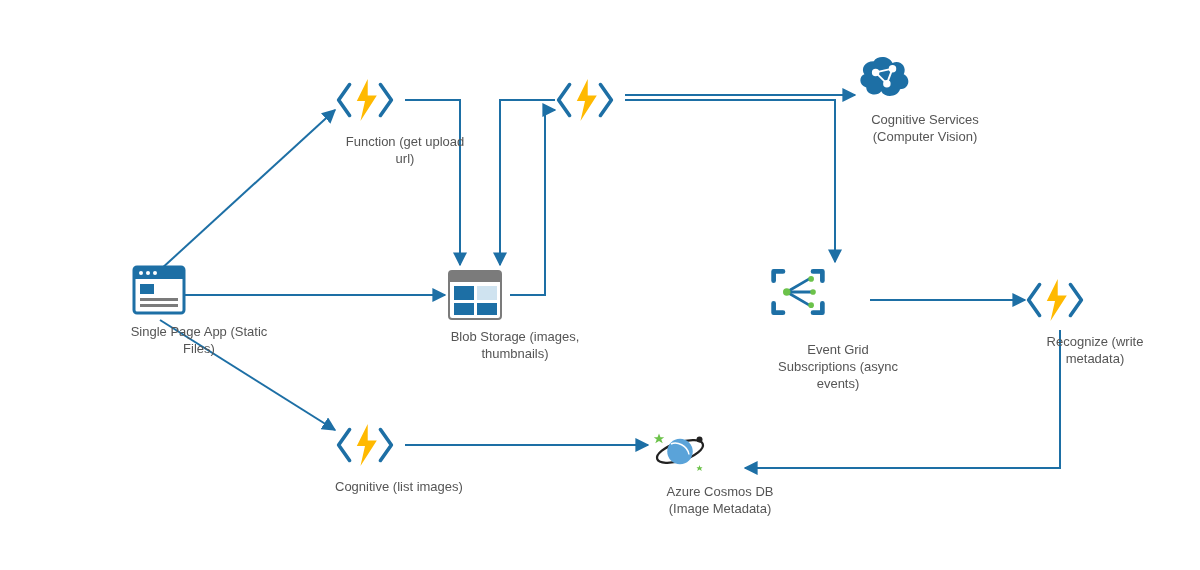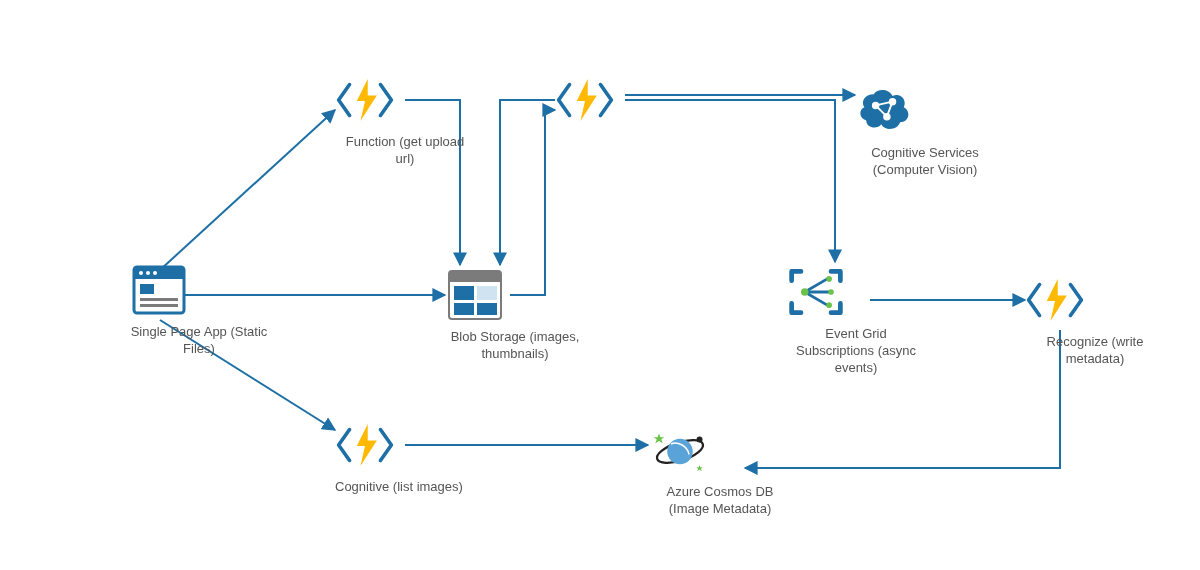--- a/index.html
+++ b/index.html
@@ -100,21 +100,21 @@
 <div class="node" style="left:555px; top:70px;">
   <div class="icon-box">
     <svg width="66" height="54" viewBox="0 0 66 54">
       <polyline points="16,10 4,27 16,44" fill="none" stroke="#1d6fa5" stroke-width="4" stroke-linejoin="round" stroke-linecap="round"></polyline>
       <polyline points="50,10 62,27 50,44" fill="none" stroke="#1d6fa5" stroke-width="4" stroke-linejoin="round" stroke-linecap="round"></polyline>
       <polygon points="36,4 24,28 33,28 28,50 46,22 36,22" fill="#ffb900"></polygon>
     </svg>
   </div>
 </div>
 
-<div class="node" style="left:855px; top:81px;">
+<div class="node" style="left:855px; top:48px;">
   <div class="icon-box">
     <svg width="64" height="56" viewBox="0 0 64 56">
       <path d="M20 10 C10 10 6 18 10 24 C4 26 4 36 12 38 C12 46 24 48 28 42 C32 50 46 48 48 40 C58 40 60 28 52 24 C56 16 48 8 40 12 C36 4 24 4 20 10 Z" fill="#1d6fa5"></path>
       <g stroke="#fff" stroke-width="2" fill="none">
         <circle cx="22" cy="22" r="3" fill="#fff"></circle>
         <circle cx="40" cy="18" r="3" fill="#fff"></circle>
         <circle cx="34" cy="34" r="3" fill="#fff"></circle>
         <path d="M22 22 L34 34 M34 34 L40 18 M22 22 L40 18"></path>
       </g>
     </svg>
@@ -129,21 +129,21 @@
       <rect x="2" y="2" width="52" height="11" fill="#7b7b7b"></rect>
       <rect x="7" y="17" width="20" height="14" fill="#1d6fa5"></rect>
       <rect x="30" y="17" width="20" height="14" fill="#cfe3f0"></rect>
       <rect x="7" y="34" width="20" height="12" fill="#1d6fa5"></rect>
       <rect x="30" y="34" width="20" height="12" fill="#1d6fa5"></rect>
     </svg>
   </div>
   <div class="label">Blob Storage (images, thumbnails)</div>
 </div>
 
-<div class="node" style="left:786px; top:262px;">
+<div class="node" style="left:768px; top:262px;gap:16px;">
   <div class="icon-box">
     <svg width="64" height="56" viewBox="0 0 64 56">
       <path d="M6 6 L6 16 M6 6 L16 6 M58 6 L48 6 M58 6 L58 16 M6 50 L6 40 M6 50 L16 50 M58 50 L58 40 M58 50 L48 50" stroke="#1d6fa5" stroke-width="5" stroke-linecap="round"></path>
       <g stroke="#1d6fa5" stroke-width="3" fill="none" stroke-linecap="round">
         <path d="M20 28 L44 14"></path>
         <path d="M20 28 L46 28"></path>
         <path d="M20 28 L44 42"></path>
       </g>
       <circle cx="20" cy="28" r="4" fill="#6cc24a"></circle>
       <circle cx="46" cy="14" r="3" fill="#6cc24a"></circle>

